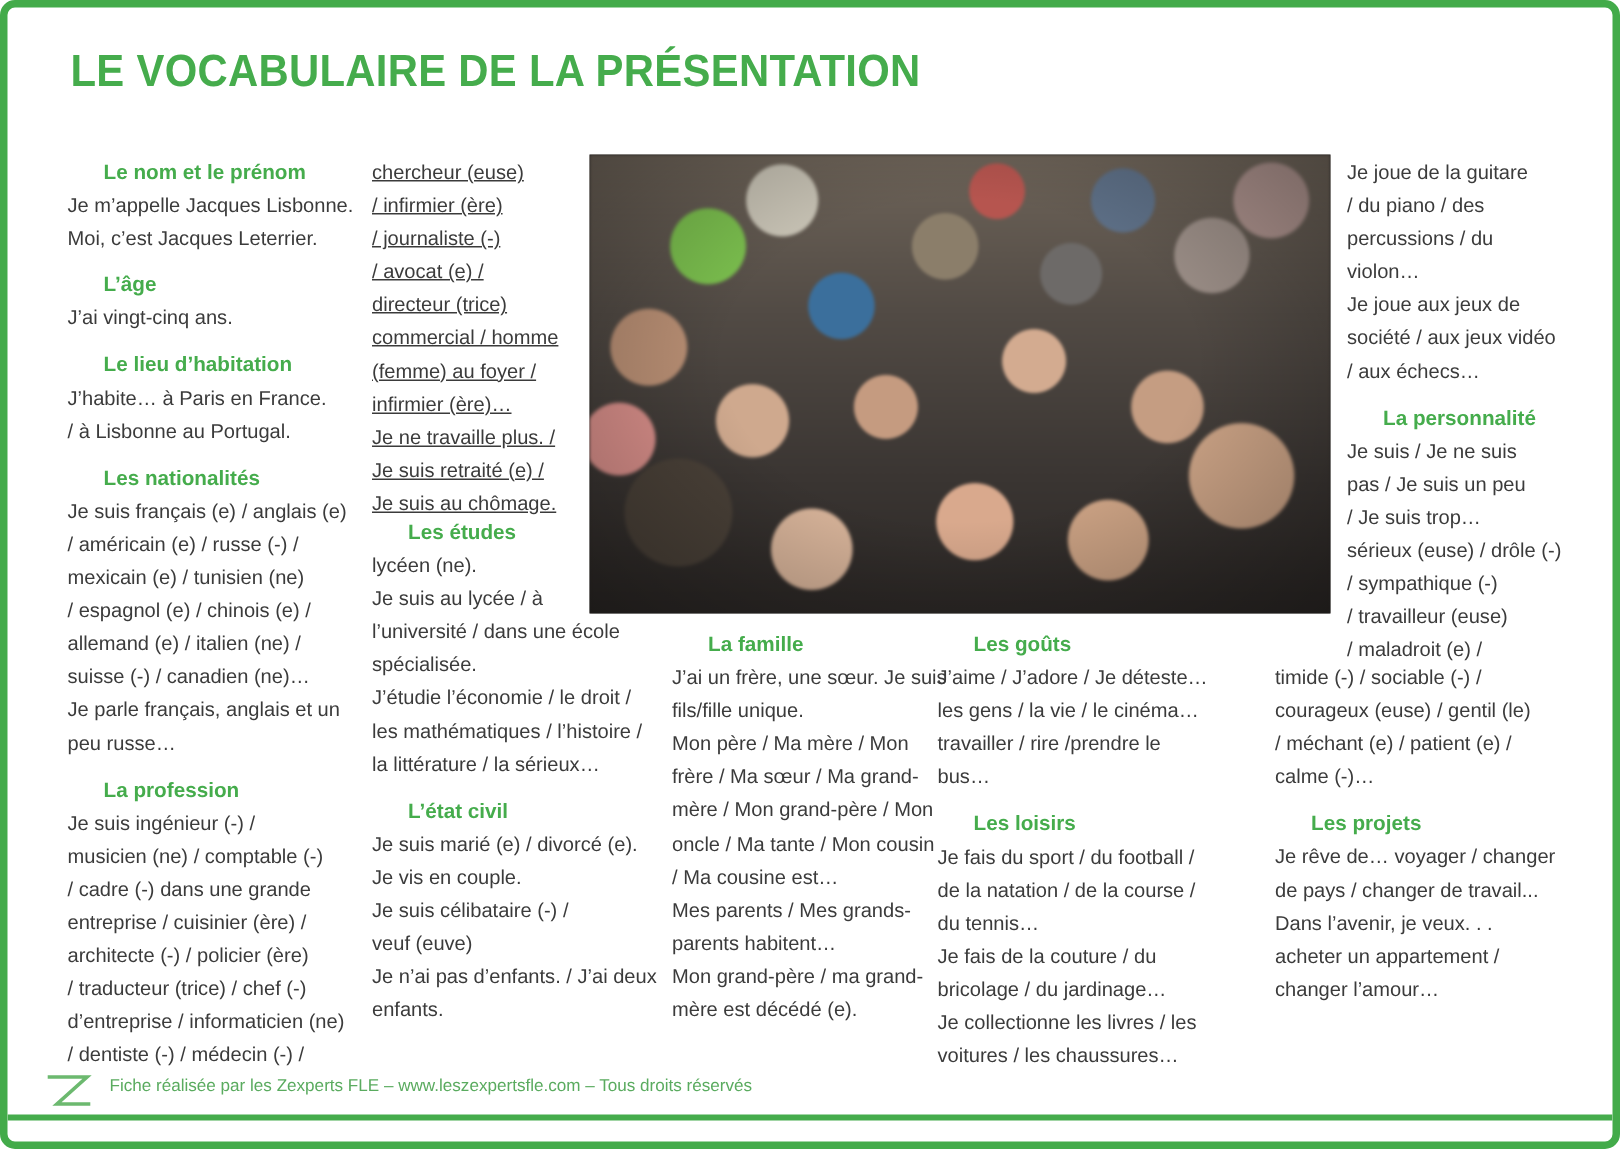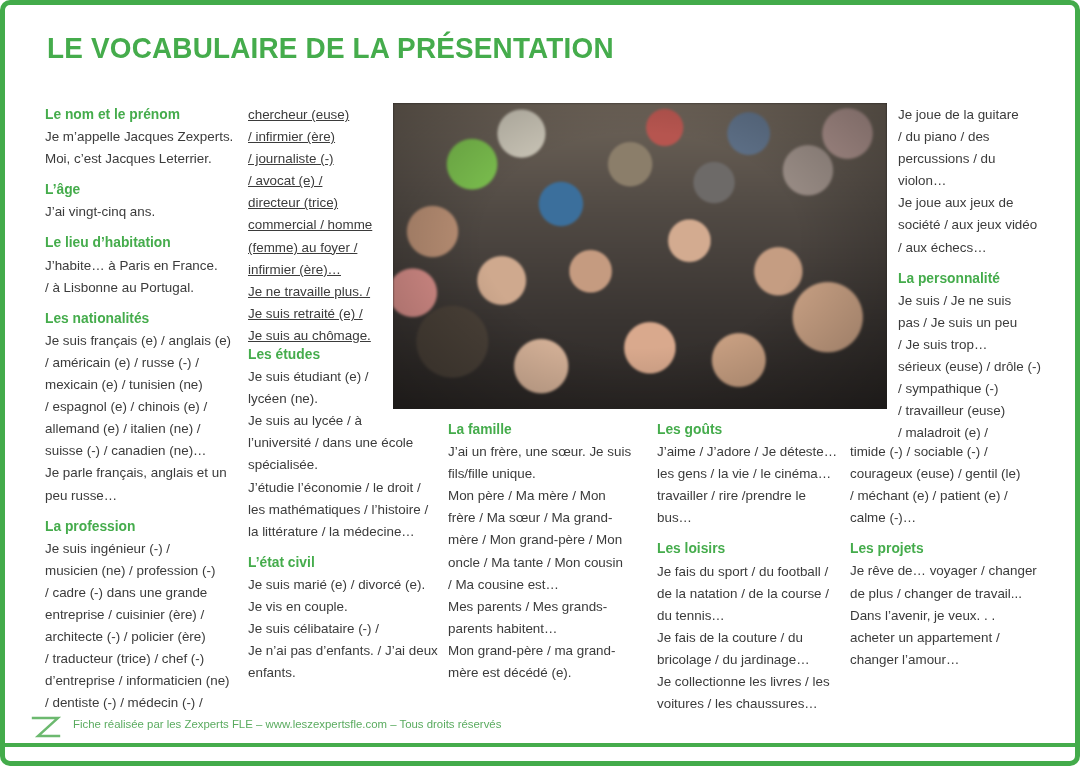--- a/index.html
+++ b/index.html
@@ -44,31 +44,32 @@
     font-size: 13.4px;
     line-height: 22.1px;
   }
 
   .heading {
     color: #45ac4c;
     font-weight: bold;
     font-size: 13.8px;
     line-height: 22.1px;
     margin-top: 9px;
+    margin-left: 24px;
   }
   .block:first-child > .heading,
   .heading.first { margin-top: 0; }
 
   .line { white-space: pre-wrap; }
 
   #col1 { left: 40px;  top: 99px;  width: 200px; }
   #col2 { left: 243px; top: 99px;  width: 145px; text-decoration: underline; }
   #col2b{ left: 243px; top: 339px; width: 198px; }
   #col3 { left: 443px; top: 414px; width: 198px; }
-  #col4 { left: 652px; top: 414px; width: 192px; }
+  #col4 { left: 620px; top: 414px; width: 192px; }
   #col5 { left: 893px; top: 99px;  width: 152px; }
   #col5b{ left: 845px; top: 436px; width: 205px; }
 
   
   #photo {
     position: absolute;
     left: 388px;
     top: 98px;
     width: 494px;
     height: 306px;
@@ -142,21 +143,21 @@
 </head>
 <body>
 
 <div id="sheet">
 
   <div id="title">LE VOCABULAIRE DE LA PRÉSENTATION</div>
 
   <div class="col" id="col1">
       <div class="block">
         <div class="heading first">Le nom et le prénom</div>
-        <div class="line">Je m’appelle Jacques Zexperts.</div>
+        <div class="line">Je m’appelle Jacques Lisbonne.</div>
         <div class="line">Moi, c’est Jacques Leterrier.</div>
       </div>
       <div class="block">
         <div class="heading">L’âge</div>
         <div class="line">J’ai vingt-cinq ans.</div>
       </div>
       <div class="block">
         <div class="heading">Le lieu d’habitation</div>
         <div class="line">J’habite… à Paris en France.</div>
         <div class="line">/ à Lisbonne au Portugal.</div>
@@ -168,21 +169,21 @@
         <div class="line">mexicain (e) / tunisien (ne)</div>
         <div class="line">/ espagnol (e) / chinois (e) /</div>
         <div class="line">allemand (e) / italien (ne) /</div>
         <div class="line">suisse (-) / canadien (ne)…</div>
         <div class="line">Je parle français, anglais et un</div>
         <div class="line">peu russe…</div>
       </div>
       <div class="block">
         <div class="heading">La profession</div>
         <div class="line">Je suis ingénieur (-) /</div>
-        <div class="line">musicien (ne) / profession (-)</div>
+        <div class="line">musicien (ne) / comptable (-)</div>
         <div class="line">/ cadre (-) dans une grande</div>
         <div class="line">entreprise / cuisinier (ère) /</div>
         <div class="line">architecte (-) / policier (ère)</div>
         <div class="line">/ traducteur (trice) / chef (-)</div>
         <div class="line">d’entreprise / informaticien (ne)</div>
         <div class="line">/ dentiste (-) / médecin (-) /</div>
       </div>
     </div>
   <div class="col" id="col2">
       <div class="block">
@@ -195,34 +196,34 @@
         <div class="line">(femme) au foyer /</div>
         <div class="line">infirmier (ère)…</div>
         <div class="line">Je ne travaille plus. /</div>
         <div class="line">Je suis retraité (e) /</div>
         <div class="line">Je suis au chômage.</div>
       </div>
     </div>
   <div class="col" id="col2b">
       <div class="block">
         <div class="heading first">Les études</div>
-        <div class="line">Je suis étudiant (e) /</div>
         <div class="line">lycéen (ne).</div>
         <div class="line">Je suis au lycée / à</div>
         <div class="line">l’université / dans une école</div>
         <div class="line">spécialisée.</div>
         <div class="line">J’étudie l’économie / le droit /</div>
         <div class="line">les mathématiques / l’histoire /</div>
-        <div class="line">la littérature / la médecine…</div>
+        <div class="line">la littérature / la sérieux…</div>
       </div>
       <div class="block">
         <div class="heading">L’état civil</div>
         <div class="line">Je suis marié (e) / divorcé (e).</div>
         <div class="line">Je vis en couple.</div>
         <div class="line">Je suis célibataire (-) /</div>
+        <div class="line">veuf (euve)</div>
         <div class="line">Je n’ai pas d’enfants. / J’ai deux</div>
         <div class="line">enfants.</div>
       </div>
     </div>
   <div class="col" id="col3">
       <div class="block">
         <div class="heading first">La famille</div>
         <div class="line">J’ai un frère, une sœur. Je suis</div>
         <div class="line">fils/fille unique.</div>
         <div class="line">Mon père / Ma mère / Mon</div>
@@ -279,21 +280,21 @@
   <div class="col" id="col5b">
       <div class="block">
         <div class="line">timide (-) / sociable (-) /</div>
         <div class="line">courageux (euse) / gentil (le)</div>
         <div class="line">/ méchant (e) / patient (e) /</div>
         <div class="line">calme (-)…</div>
       </div>
       <div class="block">
         <div class="heading">Les projets</div>
         <div class="line">Je rêve de… voyager / changer</div>
-        <div class="line">de plus / changer de travail...</div>
+        <div class="line">de pays / changer de travail...</div>
         <div class="line">Dans l’avenir, je veux. . .</div>
         <div class="line">acheter un appartement /</div>
         <div class="line">changer l’amour…</div>
       </div>
     </div>
 
   <div id="photo">
     <div class="crowd"></div>
     <div class="vignette"></div>
   </div>

